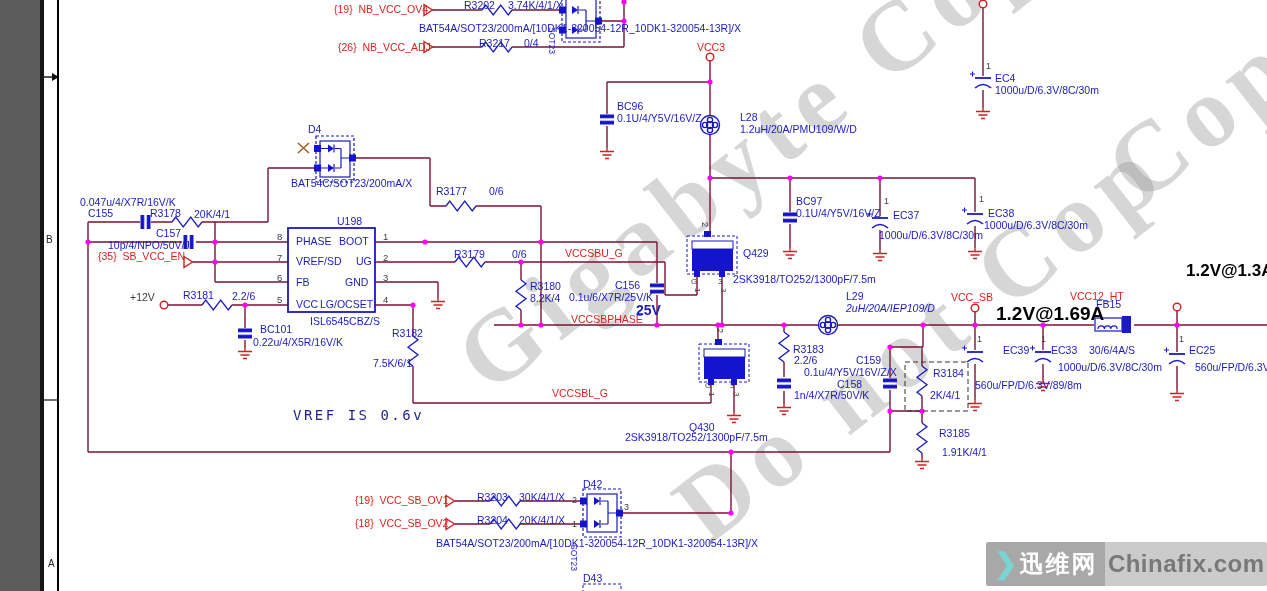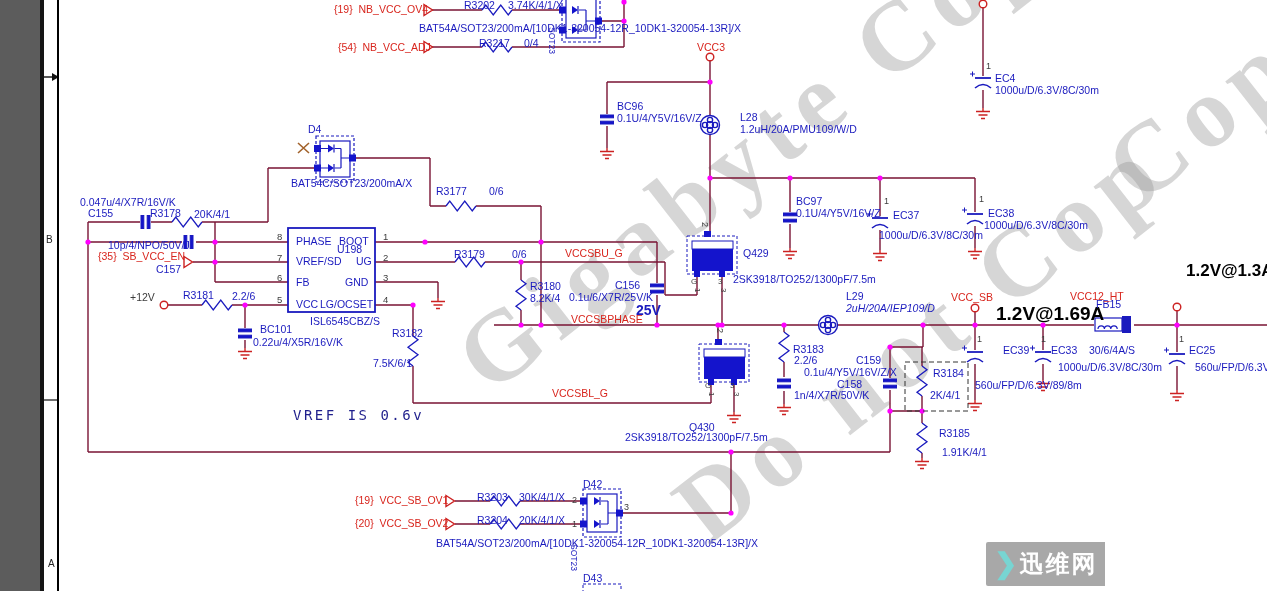--- a/index.html
+++ b/index.html
@@ -278,42 +278,42 @@
       <path d="M52,73 L59,77 L52,81 Z" fill="#111"></path>
       <path d="M43,400 H57" stroke="#111" stroke-width="1.2"></path>
     </g>
   </svg>
 
   <div id="labels">
       <span class="lbl c-red" style="left: 334px; top: 4px;">{19}  NB_VCC_OV4</span>
       <span class="lbl" style="left: 464px; top: 0px;">R3202</span>
       <span class="lbl" style="left: 508px; top: 0px;">3.74K/4/1/X</span>
       <span class="lbl" style="left: 419px; top: 23px;">BAT54A/SOT23/200mA/[10DK1-320054-12R_10DK1-320054-13R]/X</span>
-      <span class="lbl c-red" style="left: 338px; top: 42px;">{54}  NB_VCC_ADJ</span>
+      <span class="lbl c-red" style="left: 338px; top: 42px;">{26}  NB_VCC_ADJ</span>
       <span class="lbl" style="left: 479px; top: 38px;">R3217</span>
       <span class="lbl" style="left: 524px; top: 38px;">0/4</span>
       <span class="lbl" style="left: 556px; top: 27px; font-size: 8.5px; transform: rotate(90deg);">SOT23</span>
       <span class="lbl c-red" style="left: 697px; top: 42px; text-align: right;">VCC3</span>
       <span class="lbl" style="left: 617px; top: 101px;">BC96</span>
       <span class="lbl" style="left: 617px; top: 113px;">0.1U/4/Y5V/16V/Z</span>
       <span class="lbl" style="left: 740px; top: 112px;">L28</span>
       <span class="lbl" style="left: 740px; top: 124px;">1.2uH/20A/PMU109/W/D</span>
       <span class="lbl c-dim" style="left: 986px; top: 62px; font-size: 9px;">1</span>
       <span class="lbl" style="left: 995px; top: 73px;">EC4</span>
       <span class="lbl" style="left: 995px; top: 85px;">1000u/D/6.3V/8C/30m</span>
       <span class="lbl" style="left: 308px; top: 124px;">D4</span>
       <span class="lbl" style="left: 291px; top: 178px;">BAT54C/SOT23/200mA/X</span>
       <span class="lbl" style="left: 80px; top: 197px;">0.047u/4/X7R/16V/K</span>
       <span class="lbl" style="left: 88px; top: 208px;">C155</span>
       <span class="lbl" style="left: 150px; top: 208px;">R3178</span>
       <span class="lbl" style="left: 194px; top: 209px;">20K/4/1</span>
-      <span class="lbl" style="left: 156px; top: 228px; margin-top: 36px;">C157</span>
+      <span class="lbl" style="left: 156px; top: 228px;">C157</span>
       <span class="lbl" style="left: 108px; top: 240px;">10p/4/NPO/50V/J</span>
       <span class="lbl c-red" style="left: 98px; top: 251px;">{35}  SB_VCC_EN</span>
-      <span class="lbl" style="left: 337px; top: 216px; margin-top: 28px;">U198</span>
+      <span class="lbl" style="left: 337px; top: 216px;">U198</span>
       <span class="lbl" style="left: 296px; top: 236px;">PHASE</span>
       <span class="lbl" style="left: 339px; top: 236px;">BOOT</span>
       <span class="lbl" style="left: 296px; top: 256px;">VREF/SD</span>
       <span class="lbl" style="left: 356px; top: 256px;">UG</span>
       <span class="lbl" style="left: 296px; top: 277px;">FB</span>
       <span class="lbl" style="left: 345px; top: 277px;">GND</span>
       <span class="lbl" style="left: 296px; top: 299px;">VCC</span>
       <span class="lbl" style="left: 320px; top: 299px;">LG/OCSET</span>
       <span class="lbl" style="left: 310px; top: 316px;">ISL6545CBZ/S</span>
       <span class="lbl c-dim" style="left: 277px; top: 232px; font-size: 9.5px;">8</span>
@@ -390,21 +390,21 @@
       <span class="lbl c-dim" style="left: 715px; top: 392px; font-size: 8px; transform: rotate(90deg);">1</span>
       <span class="lbl c-dim" style="left: 730px; top: 382px; font-size: 8px;">3</span>
       <span class="lbl c-dim" style="left: 740px; top: 392px; font-size: 8px; transform: rotate(90deg);">3</span>
       <span class="lbl" style="left: 689px; top: 422px;">Q430</span>
       <span class="lbl" style="left: 625px; top: 432px;">2SK3918/TO252/1300pF/7.5m</span>
       <span class="lbl c-navy" style="left: 293px; top: 408px;">VREF IS 0.6v</span>
       <span class="lbl c-red" style="left: 355px; top: 495px;">{19}  VCC_SB_OV1</span>
       <span class="lbl" style="left: 477px; top: 492px;">R3203</span>
       <span class="lbl" style="left: 519px; top: 492px;">30K/4/1/X</span>
       <span class="lbl c-dim" style="left: 572px; top: 496px; font-size: 9px;">2</span>
-      <span class="lbl c-red" style="left: 355px; top: 518px;">{20}  VCC_SB_OV2</span>
+      <span class="lbl c-red" style="left: 355px; top: 518px;">{18}  VCC_SB_OV2</span>
       <span class="lbl" style="left: 477px; top: 515px;">R3204</span>
       <span class="lbl" style="left: 519px; top: 515px;">20K/4/1/X</span>
       <span class="lbl c-dim" style="left: 572px; top: 520px; font-size: 9px;">1</span>
       <span class="lbl" style="left: 583px; top: 479px;">D42</span>
       <span class="lbl c-dim" style="left: 624px; top: 503px; font-size: 9px;">3</span>
       <span class="lbl" style="left: 436px; top: 538px;">BAT54A/SOT23/200mA/[10DK1-320054-12R_10DK1-320054-13R]/X</span>
       <span class="lbl" style="left: 578px; top: 544px; font-size: 8.5px; transform: rotate(90deg);">SOT23</span>
       <span class="lbl" style="left: 583px; top: 573px;">D43</span>
     </div>
 
@@ -412,15 +412,16 @@
   <div class="strip-edge"></div>
   <div class="frame-line"></div>
   <div class="gutter-label" style="left:46px;top:235px">B</div>
   <div class="gutter-label" style="left:48px;top:559px">A</div>
 
   <div class="logo">
     <div class="logo-left">
       <span class="chev">❯</span>
       <span class="cn">迅维网</span>
     </div>
+    <div class="logo-right">Chinafix.com</div>
   </div>
 
 </div>
 
 </body></html>

